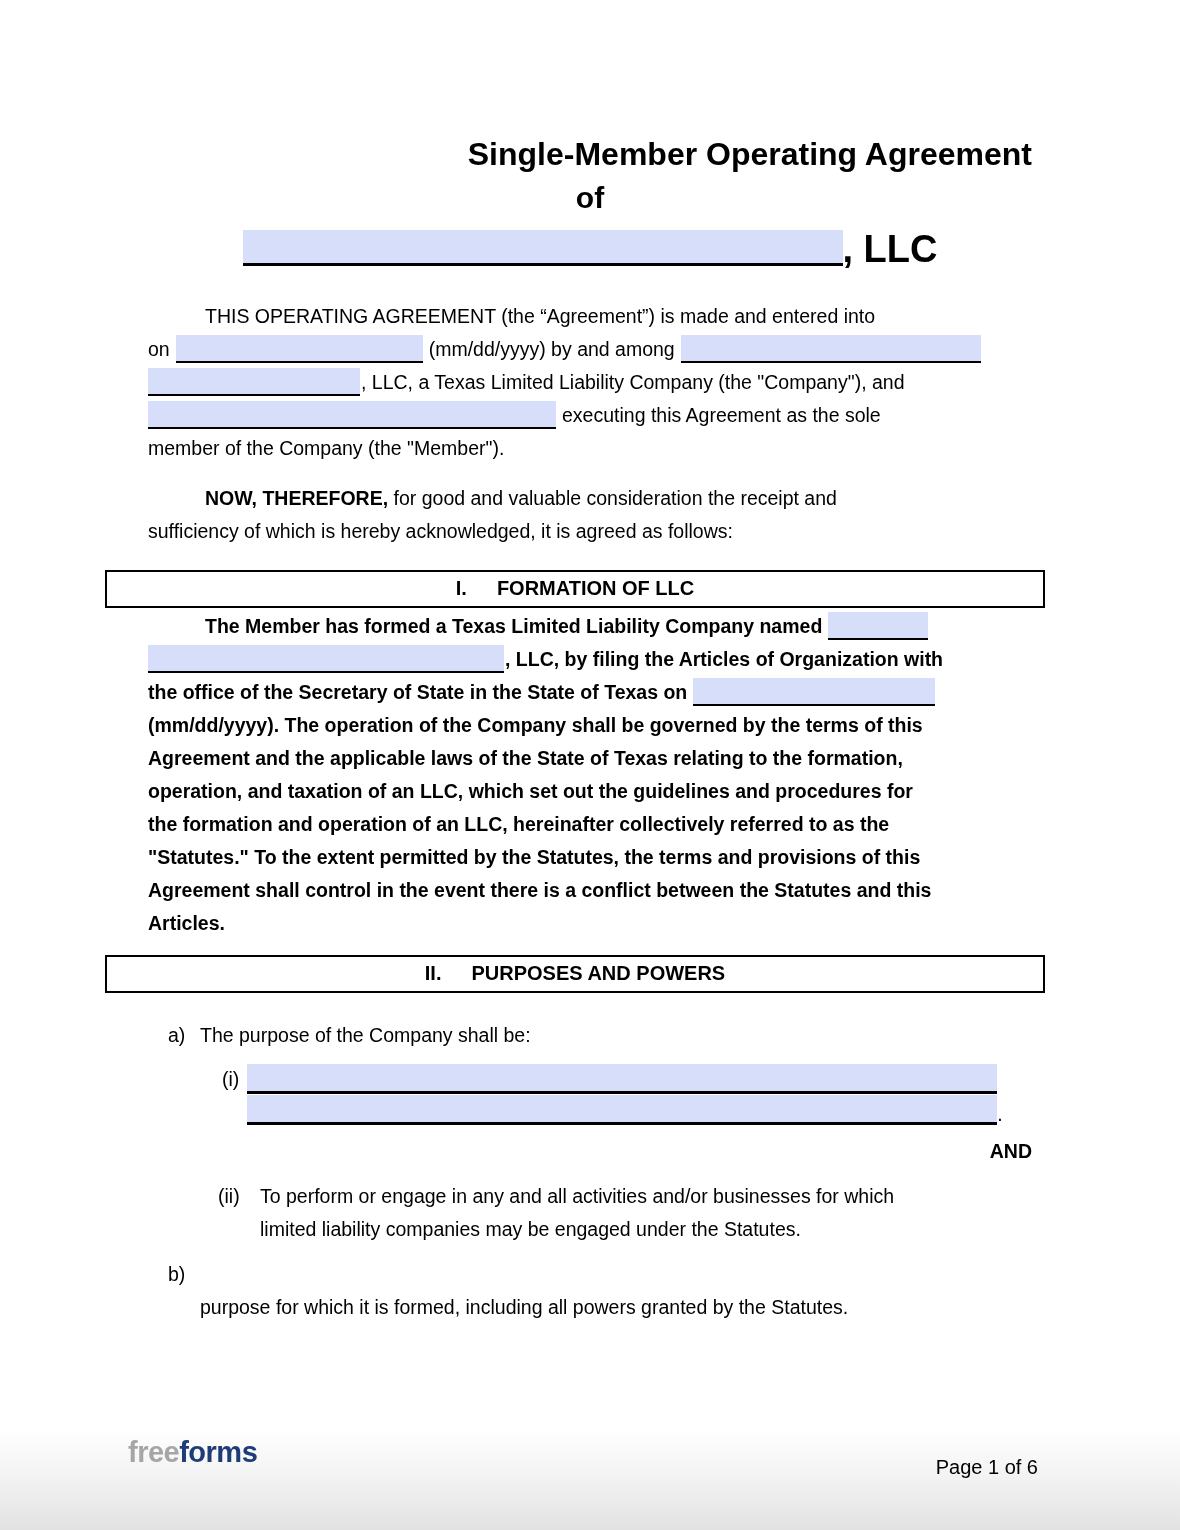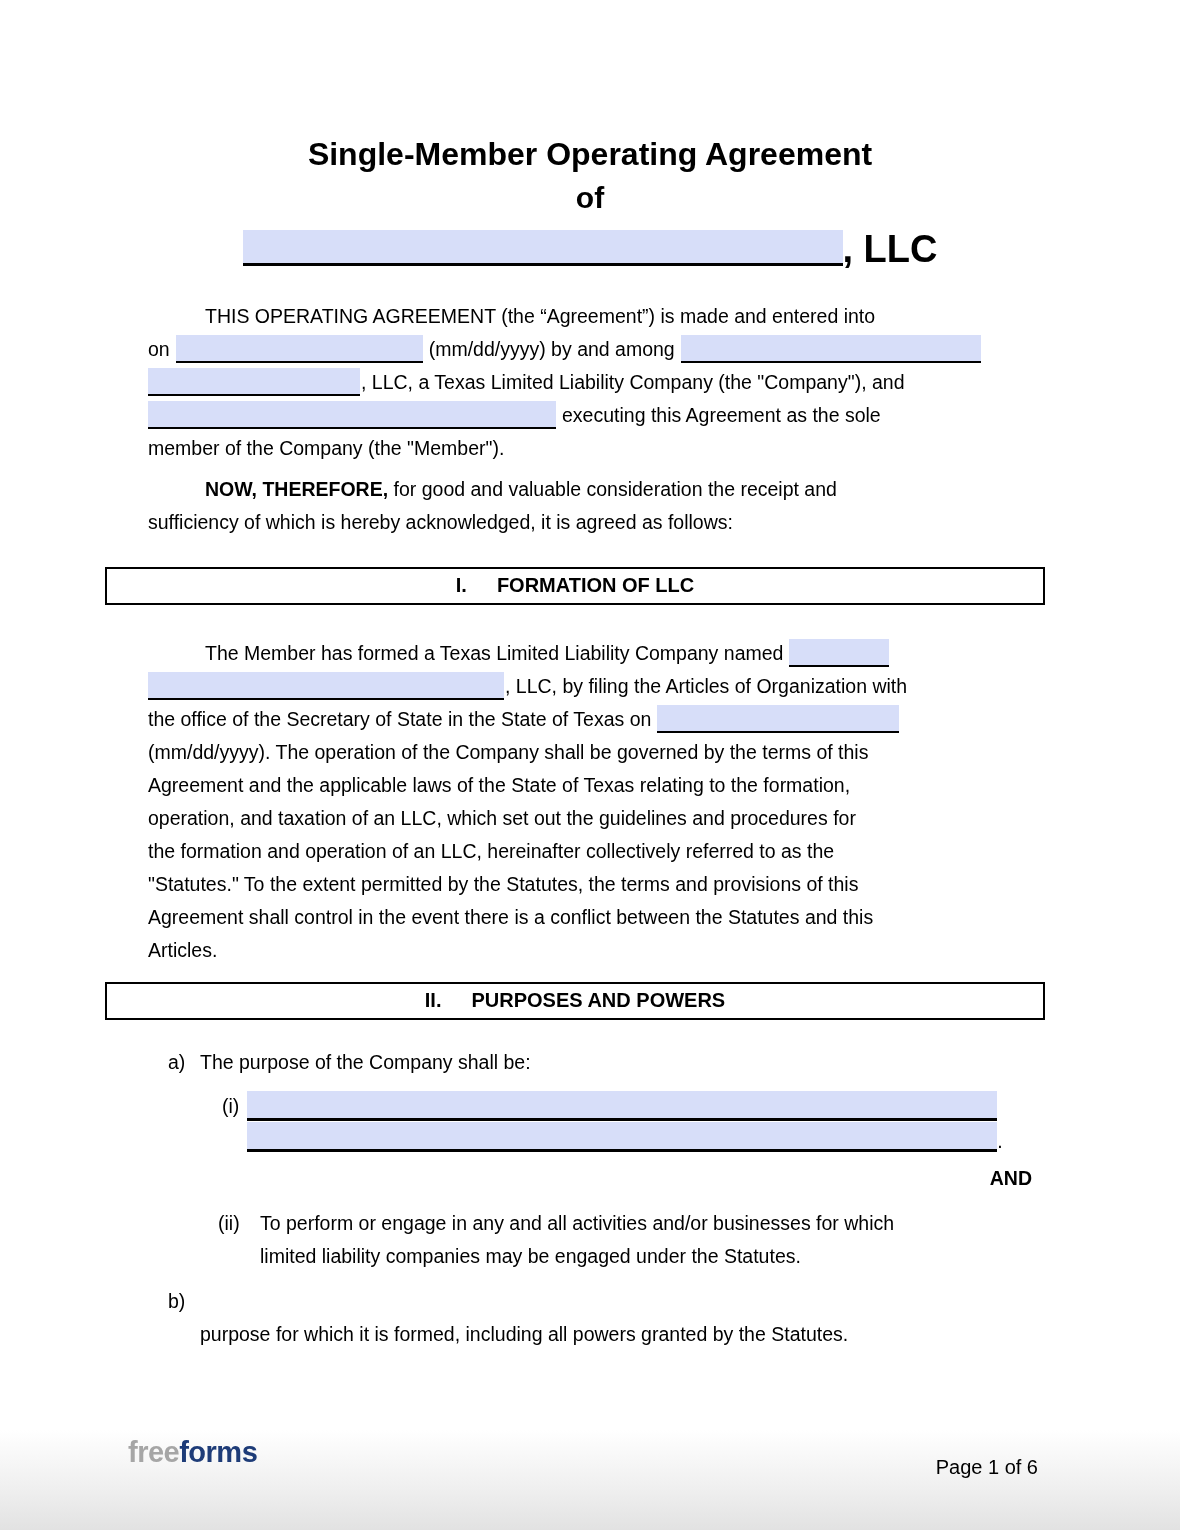--- a/index.html
+++ b/index.html
@@ -6,61 +6,61 @@
   .page {
     position:relative;
     width:1180px; height:1530px;
     background:#ffffff;
     font-family:"Liberation Sans", sans-serif;
     font-size:19.5px; color:#000;
     overflow:hidden;
   }
   .content { padding:0 148px; }
 
-  .title1 { margin:134px 0 0; text-align:center; font-size:32px; font-weight:bold; line-height:40px; }
+  .title1 { margin:134px 0 0; text-align:right; font-size:32px; font-weight:bold; line-height:40px; }
   .title2 { margin:6px 0 0; text-align:center; font-size:30px; font-weight:bold; line-height:36px; }
 
   .name-line { margin-top:14px; text-align:center; }
   .name-field {
     display:inline-block; width:600px; height:33px;
     background:var(--field-fill,#d7def9);
     border-bottom:3px solid #000;
     vertical-align:bottom;
   }
   .name-suffix { font-size:38px; font-weight:bold; vertical-align:bottom; line-height:34px; }
 
   .subtitle { margin-top:34px; text-align:center; font-size:20px; font-weight:bold; letter-spacing:0.2px; }
 
   .para { margin:0; line-height:33px; }
   .para .ln { white-space:nowrap; }
   .indent { text-indent:57px; }
   .intro { margin-top:34px; }
-  .therefore { margin-top:8px; }
-  .formation { margin-top:32px; }
+  .therefore { margin-top:17px; }
+  .formation { margin-top:2px;font-weight:bold; }
   b.lead { font-weight:bold; }
 
   .field {
     display:inline-block; height:26px;
     background:var(--field-fill,#d7def9);
     border-bottom:2px solid #000;
     vertical-align:-7px;
     margin:0 6px;
   }
   .field.nogap-r { margin-right:1px; }
   .field.nogap-l { margin-left:0; }
 
   .sect {
     margin:0 -13px 0 -43px;
     border:2px solid #000;
     text-align:center;
     font-weight:bold; font-size:20px;
     padding:5px 0 6px;
   }
   .sect .num { margin-right:30px; }
-  .sect1 { margin-top:28px; }
+  .sect1 { margin-top:22px; }
   .sect2 { margin-top:15px; }
 
   .item { line-height:33px; }
   .item-a { margin-top:26px; margin-left:20px; display:flex; }
   .item-b { margin-top:12px; margin-left:20px; display:flex; }
   .lbl { width:32px; flex:0 0 32px; }
   .lbl2 { width:42px; flex:0 0 42px; }
 
   .item-i { margin-top:12px; margin-left:74px; display:flex; }
   .i-label { margin-right:8px; line-height:30px; }

